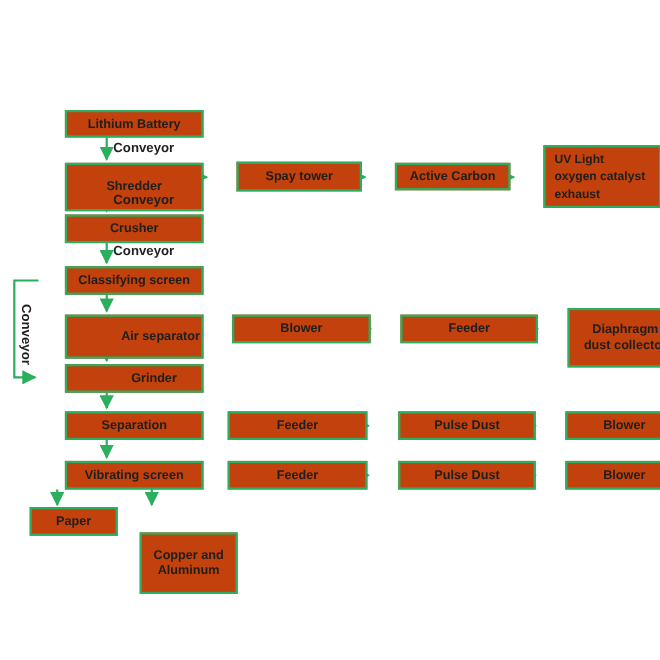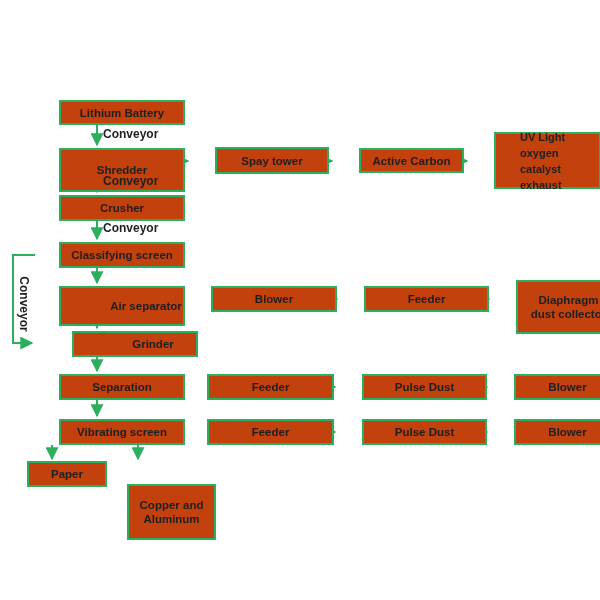--- a/index.html
+++ b/index.html
@@ -23,21 +23,21 @@
     box-sizing:border-box;
     border:2px solid var(--accent);
     background:#c2410c;
     display:flex;align-items:center;justify-content:center;
     font-weight:bold;font-size:11.5px;line-height:14px;
     color:var(--text-color);
     text-align:center;white-space:pre-line;margin-left:24px;
   }
   .node.left-align{
     justify-content:flex-start;text-align:left;
-    padding-left:24px;font-size:11px;line-height:16px;
+    padding-left:8px;font-size:11px;line-height:16px;
   }
   .edge-label{
     position:absolute;
     font-weight:bold;font-size:12px;
     color:var(--text-color);
     white-space:nowrap;
   }
   .edge-label.vertical{
     width:60px;text-align:center;
     transform:rotate(90deg);
@@ -83,21 +83,21 @@
 
     <line class="edge" marker-end="url(#arrow)" x1="52" y1="445" x2="52" y2="459"></line>
     <line class="edge" marker-end="url(#arrow)" x1="138" y1="445" x2="138" y2="459"></line>
   </svg>
 
   <div class="node" style="left:35px;top:100px;width:126px;height:25px;">Lithium Battery</div>
   <div class="node" style="left:35px;top:148px;width:126px;height:44px;">Shredder</div>
   <div class="node" style="left:35px;top:195px;width:126px;height:26px;">Crusher</div>
   <div class="node" style="left:35px;top:242px;width:126px;height:26px;">Classifying screen</div>
   <div class="node" style="left:35px;top:286px;width:126px;height:40px;padding-left:48px;">Air separator</div>
-  <div class="node" style="left:48px;top:331px;width:126px;height:26px;padding-left:36px;">Grinder</div>
+  <div class="node" style="left:35px;top:331px;width:126px;height:26px;padding-left:36px;">Grinder</div>
   <div class="node" style="left:35px;top:374px;width:126px;height:26px;">Separation</div>
   <div class="node" style="left:35px;top:419px;width:126px;height:26px;">Vibrating screen</div>
 
   <div class="node" style="left:191px;top:147px;width:114px;height:27px;">Spay tower</div>
   <div class="node" style="left:335px;top:148px;width:105px;height:25px;">Active Carbon</div>
   <div class="node left-align" style="left:470px;top:132px;width:107px;height:57px;">UV Light
 oxygen catalyst
 exhaust</div>
 
   <div class="node" style="left:187px;top:286px;width:126px;height:26px;">Blower</div>

